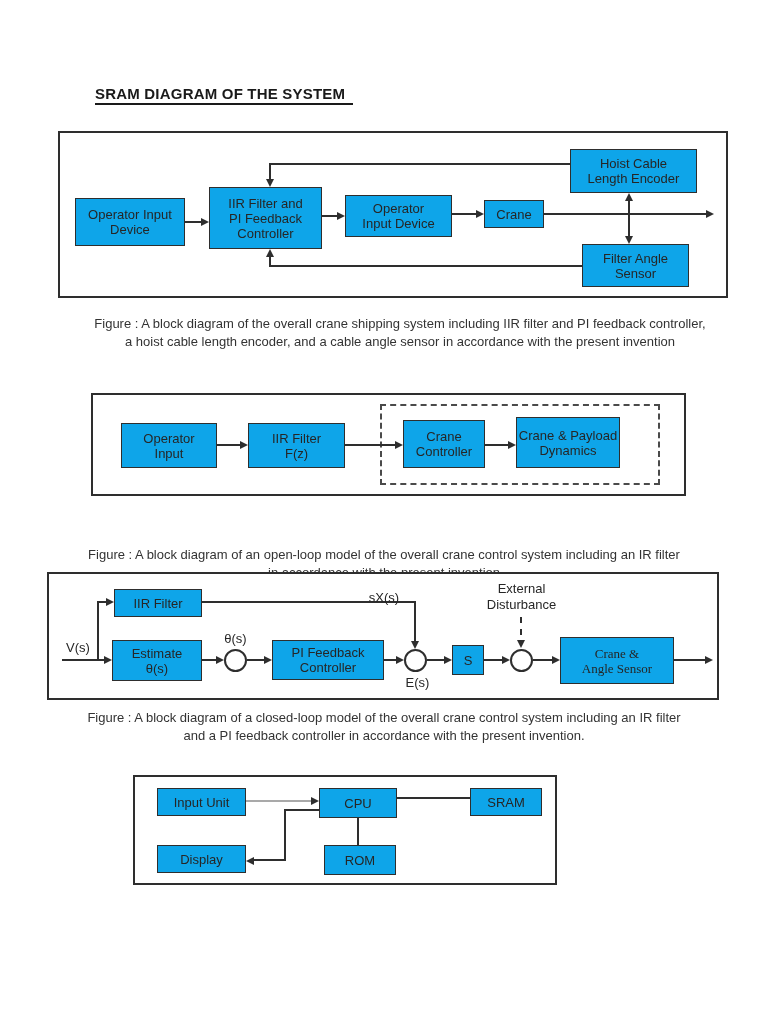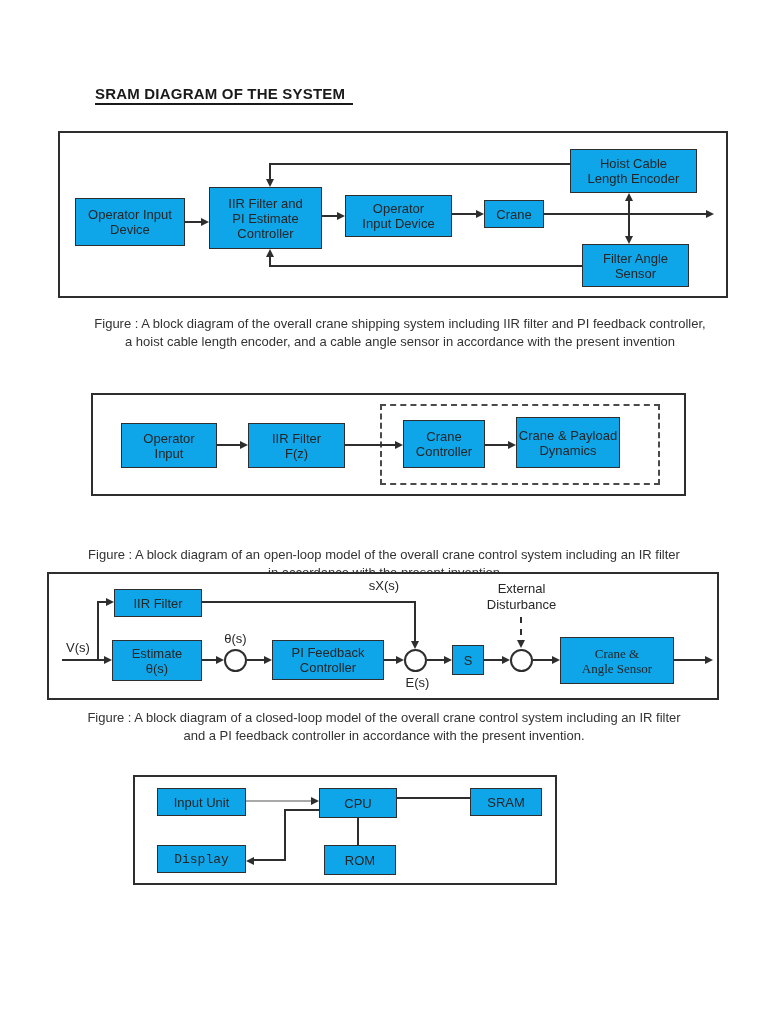--- a/index.html
+++ b/index.html
@@ -30,21 +30,21 @@
 <body>
 
 <div class="page">
 
   <div class="title" style="left:95px; top:85px;">SRAM DIAGRAM OF THE SYSTEM</div>
 
   <div class="frame" style="left:58px; top:131px; width:670px; height:167px;">
     <div class="box" style="left:15px; top:65px; width:110px; height:48px;">Operator Input
 Device</div>
     <div class="box" style="left:149px; top:54px; width:113px; height:62px;">IIR Filter and
-PI Estimate
+PI Feedback
 Controller</div>
     <div class="box" style="left:285px; top:62px; width:107px; height:42px;">Operator
 Input Device</div>
     <div class="box" style="left:424px; top:67px; width:60px; height:28px;">Crane</div>
     <div class="box" style="left:510px; top:16px; width:127px; height:44px;">Hoist Cable
 Length Encoder</div>
     <div class="box" style="left:522px; top:111px; width:107px; height:43px;">Filter Angle
 Sensor</div>
 
     <div class="hl" style="left:125px; top:88px; width:16px;"></div>
@@ -118,21 +118,21 @@
     <div class="ah r" style="left:215px; top:81.5px;"></div>
     <div class="box" style="left:223px; top:66px; width:112px; height:40px;">PI Feedback
 Controller</div>
 
     <div class="hl" style="left:335px; top:85px; width:12px;"></div>
     <div class="ah r" style="left:347px; top:81.5px;"></div>
     <div class="circ" style="left:355px; top:75px;"></div>
     <div class="lbl" style="left:346px; top:101px; width:45px;">E(s)</div>
 
     <div class="hl" style="left:153px; top:27px; width:214px;"></div>
-    <div class="lbl" style="left:300px; top:4px; width:70px;">sX(s)</div>
+    <div class="lbl" style="left:300px; top:16px; width:70px;">sX(s)</div>
     <div class="vl" style="left:365px; top:27px; height:40px;"></div>
     <div class="ah d" style="left:361.5px; top:67px;"></div>
 
     <div class="hl" style="left:378px; top:85px; width:17px;"></div>
     <div class="ah r" style="left:395px; top:81.5px;"></div>
     <div class="box" style="left:403px; top:71px; width:32px; height:30px;">S</div>
 
     <div class="hl" style="left:435px; top:85px; width:18px;"></div>
     <div class="ah r" style="left:453px; top:81.5px;"></div>
     <div class="circ" style="left:461px; top:75px;"></div>
@@ -150,21 +150,21 @@
     <div class="hl" style="left:625px; top:85px; width:31px;"></div>
     <div class="ah r" style="left:656px; top:81.5px;"></div>
   </div>
 
   <div class="caption" style="left:79px; top:709px; width:610px;">Figure : A block diagram of a closed-loop model of the overall crane control system including an IR filter and a PI feedback controller in accordance with the present invention.</div>
 
   <div class="frame" style="left:133px; top:775px; width:424px; height:110px;">
     <div class="box" style="left:22px; top:11px; width:89px; height:28px;">Input Unit</div>
     <div class="box" style="left:184px; top:11px; width:78px; height:30px;">CPU</div>
     <div class="box" style="left:335px; top:11px; width:72px; height:28px;">SRAM</div>
-    <div class="box" style="left:22px; top:68px; width:89px; height:28px;font-family:Liberation Mono, monospace;">Display</div>
+    <div class="box" style="left:22px; top:68px; width:89px; height:28px;">Display</div>
     <div class="box" style="left:189px; top:68px; width:72px; height:30px;">ROM</div>
 
     <div class="hl gray" style="left:111px; top:23px; width:65px;"></div>
     <div class="ah r" style="left:176px; top:19.5px;"></div>
 
     <div class="hl" style="left:262px; top:20px; width:73px;"></div>
     <div class="vl" style="left:222px; top:41px; height:27px;"></div>
 
     <div class="hl" style="left:149px; top:32px; width:35px;"></div>
     <div class="vl" style="left:149px; top:32px; height:52px;"></div>

